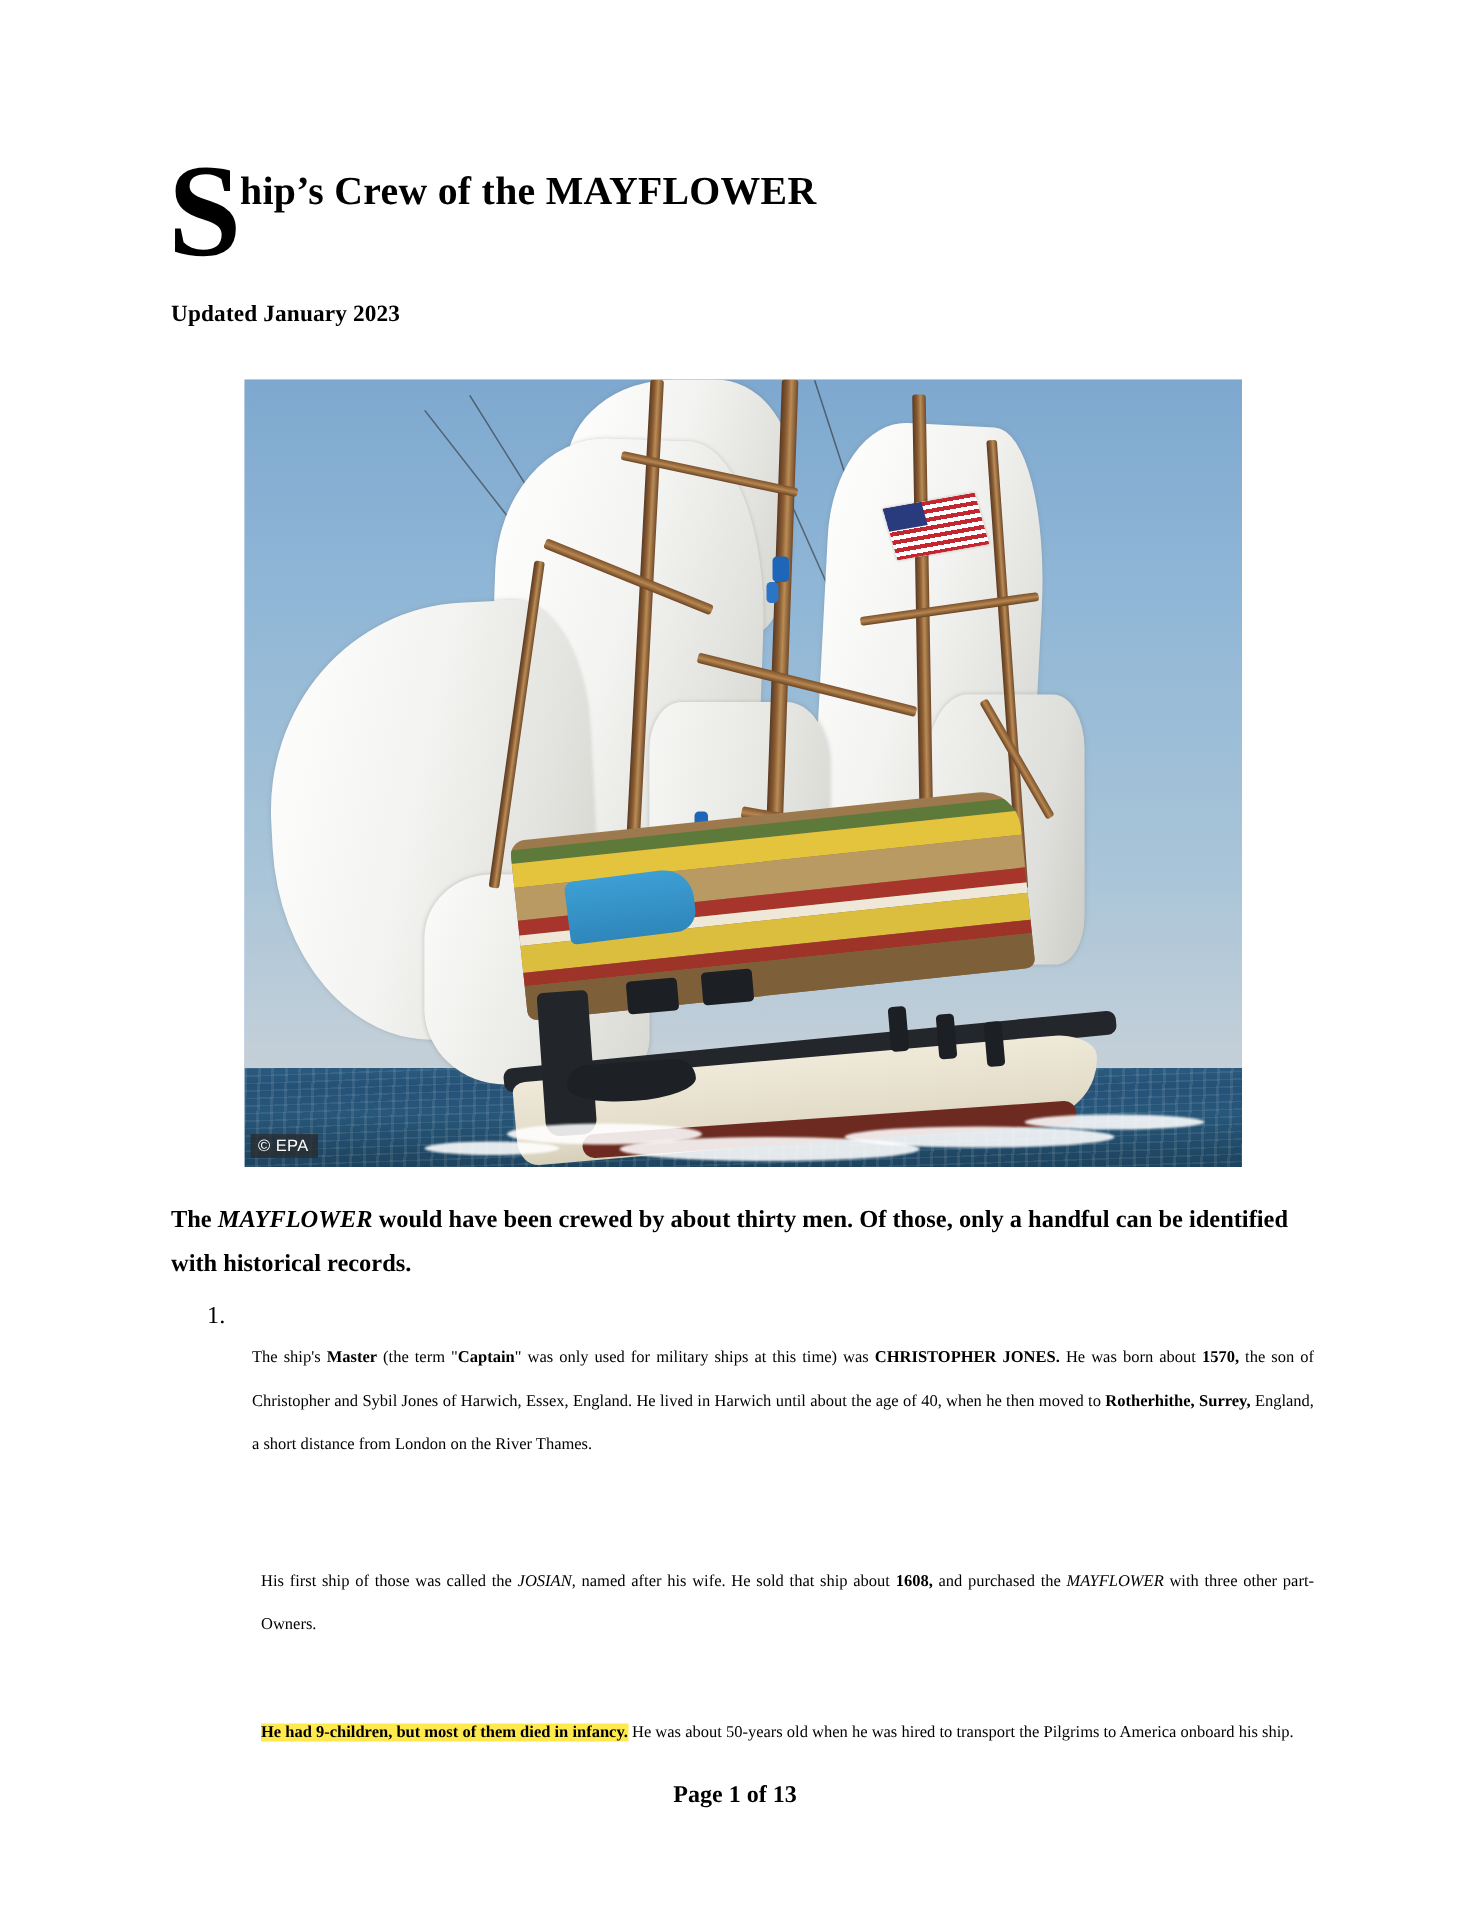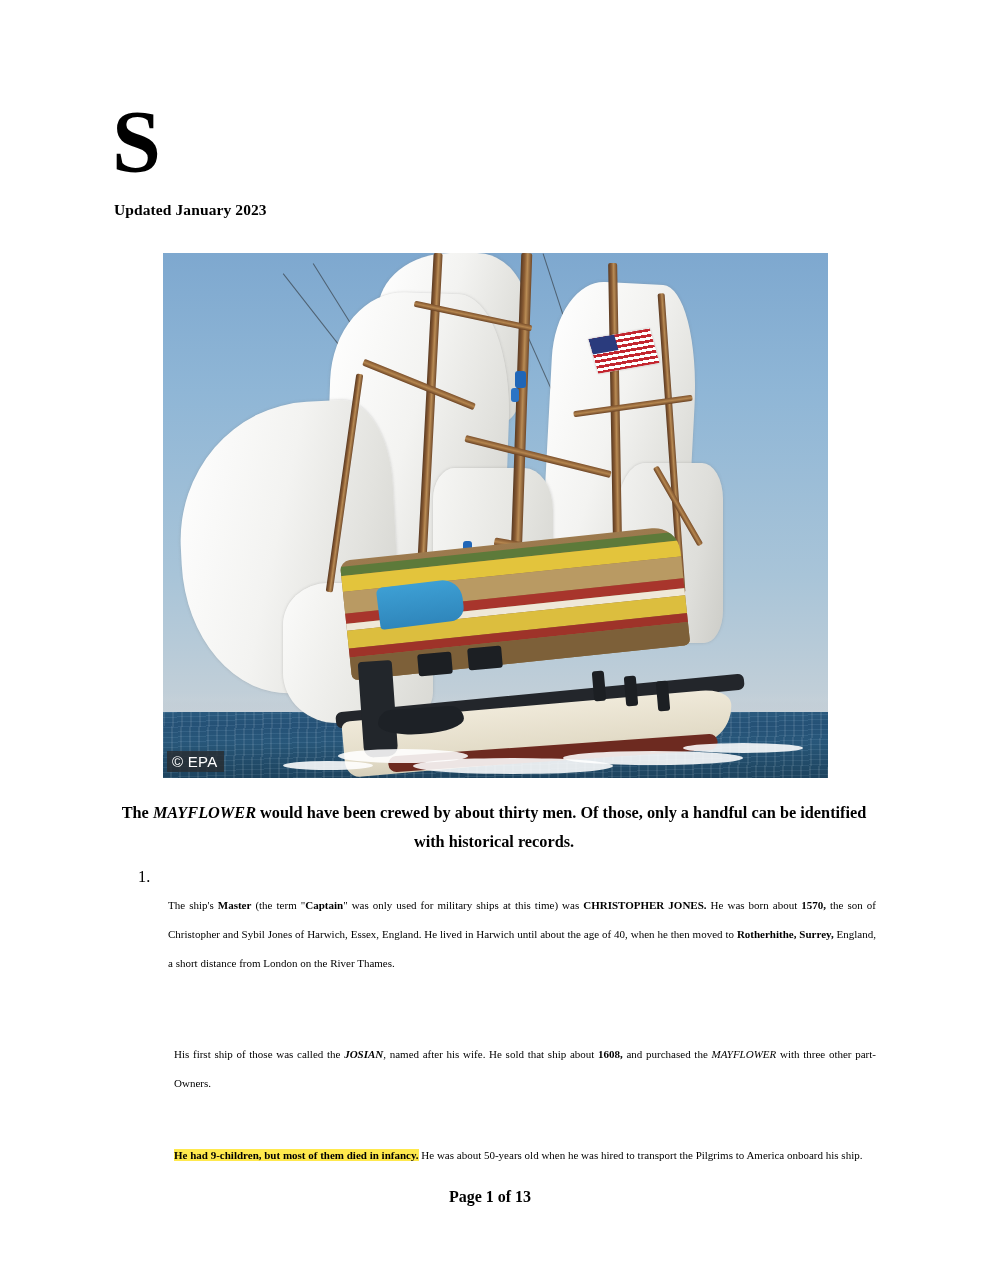--- a/index.html
+++ b/index.html
@@ -324,35 +324,35 @@
     border-radius: 50%;
     filter: blur(0.6px);
   }
   .credit {
     position: absolute;
     left: 4px;
     bottom: 6px;
     background: rgba(40,44,48,0.8);
     color: #fff;
     font-family: "Liberation Sans", sans-serif;
-    font-size: 15px;
+    font-size: 11px;
     padding: 2px 6px 2px 5px;
     letter-spacing: 0.3px;
   }
 
   
   .intro {
     position: absolute;
     left: 114px;
     top: 798px;
     width: 760px;
     font-size: 16.3px;
     font-weight: 700;
     line-height: 29px;
-    text-align: center;
+    text-align: left;
   }
   .intro i { font-style: italic; }
 
   .list-marker {
     position: absolute;
     left: 138px;
     top: 862px;
     font-size: 16.3px;
     line-height: 29px;
   }
@@ -368,21 +368,21 @@
 
   .para {
     position: absolute;
     font-size: 11px;
     line-height: 29px;
     text-align: justify;
     text-justify: inter-word;
   }
   .para b { font-weight: 700; }
   .para i { font-style: italic; }
-  .para .bi { font-weight: 700; font-style: italic; }
+  .para .bi { font-weight: 400; font-style: italic; }
 
   .para-1 { left: 168px; top: 891px; width: 708px; }
   .para-2 { left: 174px; top: 1040px; width: 702px; }
   .para-3 { left: 174px; top: 1109px; width: 702px; margin-top: 32px; }
 
   .footer {
     position: absolute;
     left: 0;
     top: 1188px;
     width: 980px;
@@ -391,20 +391,21 @@
     font-weight: 700;
   }
 </style>
 </head>
 <body>
 
 <div class="page">
 
   <div class="title-block">
     <span class="dropcap">S</span>
+    <span class="title-rest">hip’s Crew of the MAYFLOWER</span>
   </div>
 
   <div class="subtitle">Updated January 2023</div>
 
   <div class="photo">
     <div class="sky"></div>
     <div class="horizon-haze"></div>
     <div class="sea"></div>
 
     <div class="rope" style="left:120px; top:20px; width:330px; height:1.4px; transform:rotate(52deg);"></div>

